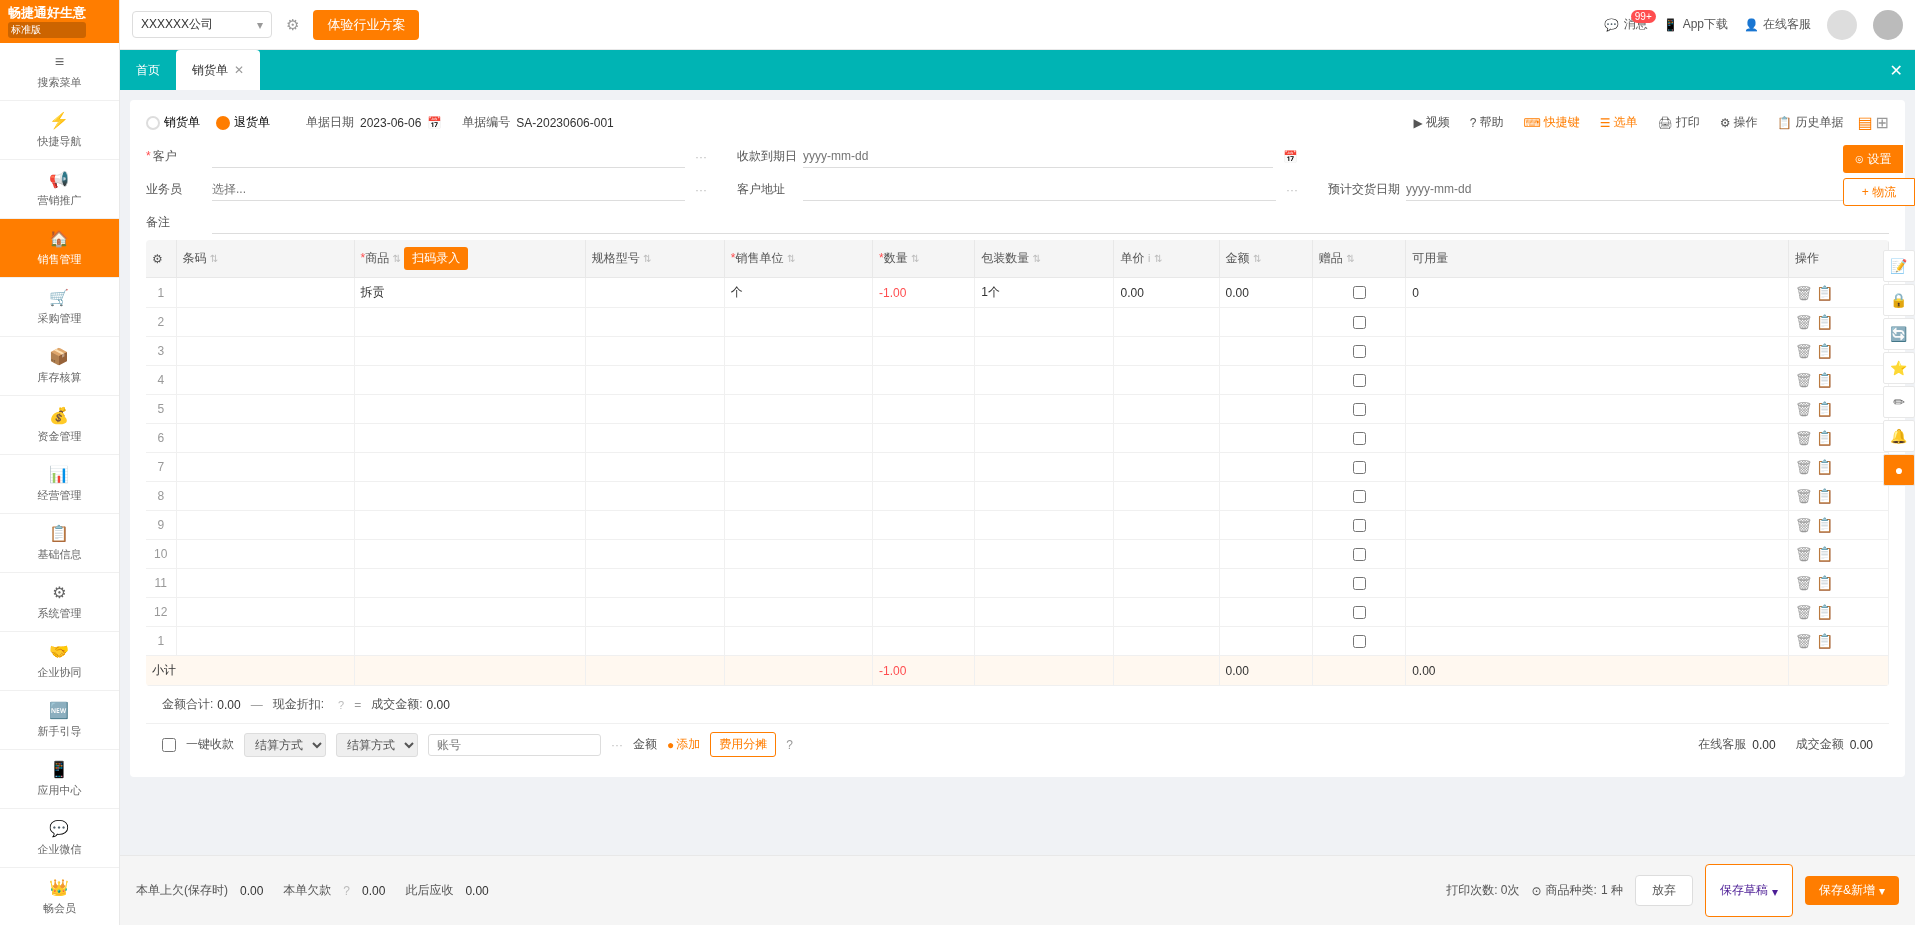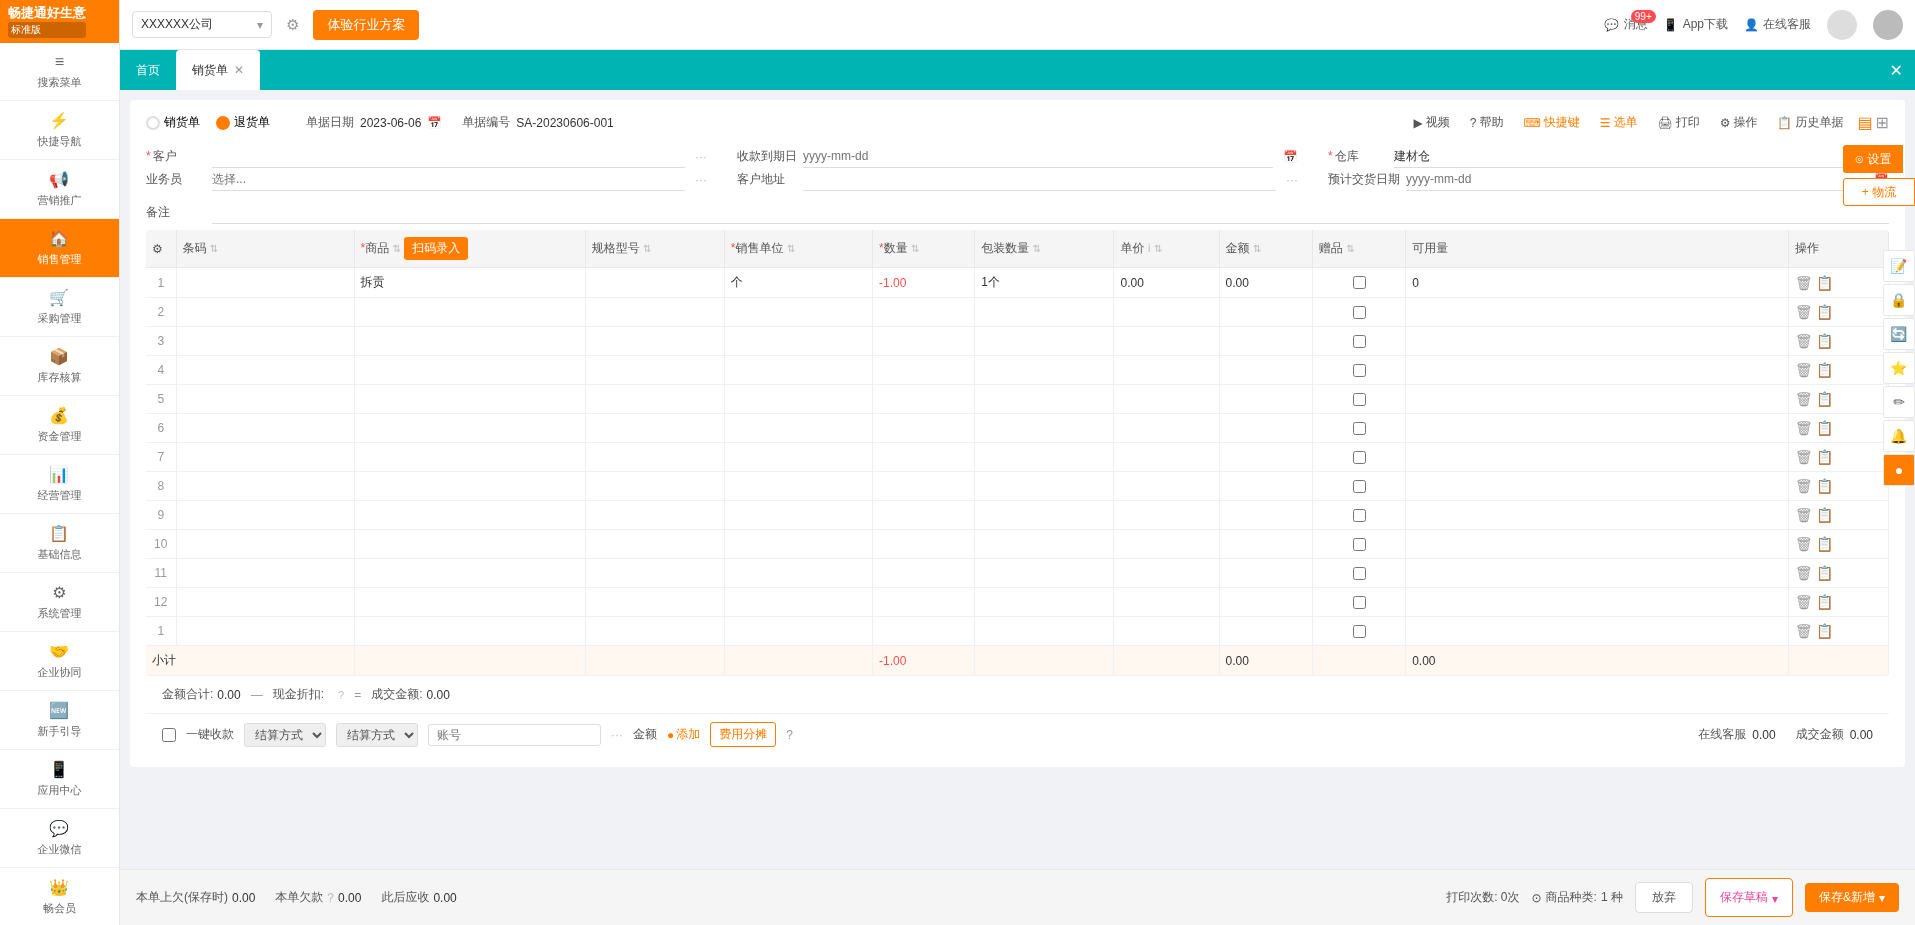--- a/index.html
+++ b/index.html
@@ -96,27 +96,27 @@
     .expense-btn { border: 1px solid #ff7d00; color: #ff7d00; border-radius: 3px; padding: 3px 8px; cursor: pointer; background: #fff; }
     .help-icon { color: #999; cursor: pointer; }
 
     
     .right-summary { margin-left: auto; display: flex; gap: 20px; align-items: center; }
     .rs-item { display: flex; align-items: center; gap: 6px; color: #555; }
     .rs-val { color: #333; font-weight: 500; }
 
     
     .footer-bar { background: #f5f5f5; padding: 8px 16px; display: flex; align-items: center; gap: 20px; border-top: 1px solid #e8e8e8; }
-    .footer-item { display: flex; align-items: center; gap: 4px; color: #555; }
+    .footer-item { display: flex; align-items: center; gap: 12px; color: #555; }
     .footer-val { color: #333; }
     .footer-right { margin-left: auto; display: flex; align-items: center; gap: 12px; }
     .print-info { color: #555; }
     .product-type { display: flex; align-items: center; gap: 4px; color: #555; }
     .abandon-btn { border: 1px solid #ddd; background: #fff; color: #555; border-radius: 4px; padding: 6px 16px; cursor: pointer; }
-    .save-draft-btn { border: 1px solid #ff7d00; background: #fff; color: #ec4899; border-radius: 4px; padding: 10px 14px; cursor: pointer; display: flex; align-items: flex-end; gap: 4px; }
+    .save-draft-btn { border: 1px solid #ff7d00; background: #fff; color: #4c1d95; border-radius: 4px; padding: 17px 14px; cursor: pointer; display: flex; align-items: flex-end; gap: 4px; }
     .save-new-btn { background: #ff7d00; color: #fff; border: none; border-radius: 4px; padding: 6px 14px; cursor: pointer; display: flex; align-items: center; gap: 4px; }
     .settings-btn { width: 60px; height: 28px; background: #ff7d00; color: #fff; border: none; cursor: pointer; font-size: 12px; border-radius: 3px 0 0 3px; }
     .logistics-btn { width: 72px; height: 28px; background: #fff; color: #ff7d00; border: 1px solid #ff7d00; cursor: pointer; font-size: 12px; border-radius: 3px 0 0 3px; margin-top: 2px; }
 
     .info-icon { color: #bbb; cursor: pointer; font-size: 11px; }
     .col-sort { color: #bbb; font-size: 10px; }
 
     .checkbox-cell { display: flex; align-items: center; justify-content: center; }
     input[type="checkbox"] { cursor: pointer; }
 
@@ -296,35 +296,30 @@
             <span style="cursor:pointer;color:#999;font-size:16px;">⊞</span>
           </div>
         </div>
       </div>
 
       <div style="position:absolute;right:0;top:145px;display:flex;flex-direction:column;gap:3px;z-index:10;">
         <button class="settings-btn">⊙ 设置</button>
         <button class="logistics-btn">+ 物流</button>
       </div>
 
-      <div style="display:grid;grid-template-columns:1fr 1fr 1fr;gap:12px 30px;margin-bottom:0;">
+      <div style="display:grid;grid-template-columns:1fr 1fr 1fr;gap:12px 30px;margin-bottom:10px;">
         <div class="form-field">
           <span class="field-label required">客户</span>
           <input class="field-input" type="text" style="flex: 1 1 0%; border-top: none; border-right: none; border-left: none; border-image: initial; border-bottom: 1px solid rgb(221, 221, 221); padding: 4px 0px; outline: none;">
           <span class="field-dots">···</span>
         </div>
         <div class="form-field">
           <span class="field-label">收款到期日</span>
           <input class="field-input placeholder" type="text" style="flex: 1 1 0%; border-top: none; border-right: none; border-left: none; border-image: initial; border-bottom: 1px solid rgb(221, 221, 221); padding: 4px 0px; outline: none; color: rgb(187, 187, 187);" placeholder="yyyy-mm-dd">
           <span class="field-cal">📅</span>
-        </div>
-        <div class="form-field">
-          <span class="field-label required">仓库</span>
-          <input class="field-input" type="text" value="建材仓" style="flex: 1 1 0%; border-top: none; border-right: none; border-left: none; border-image: initial; border-bottom: 1px solid rgb(221, 221, 221); padding: 4px 0px; outline: none;">
-          <span class="field-dots">···</span>
         </div>
       </div>
 
       <div style="display:grid;grid-template-columns:1fr 1fr 1fr;gap:12px 30px;margin-bottom:10px;">
         <div class="form-field">
           <span class="field-label">业务员</span>
           <input class="field-input placeholder" type="text" placeholder="选择..." style="flex: 1 1 0%; border-top: none; border-right: none; border-left: none; border-image: initial; border-bottom: 1px solid rgb(221, 221, 221); padding: 4px 0px; outline: none; color: rgb(187, 187, 187);">
           <span class="field-dots">···</span>
         </div>
         <div class="form-field">

